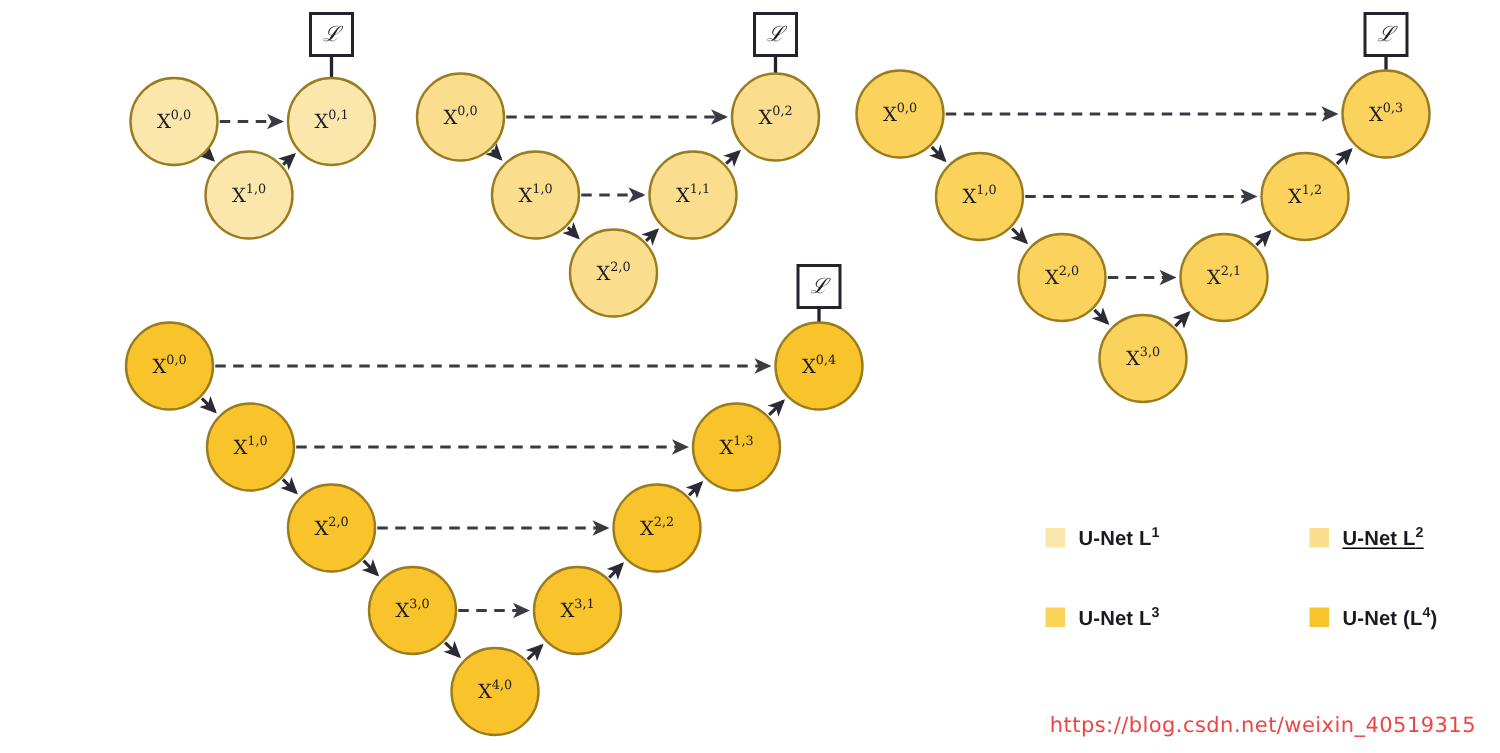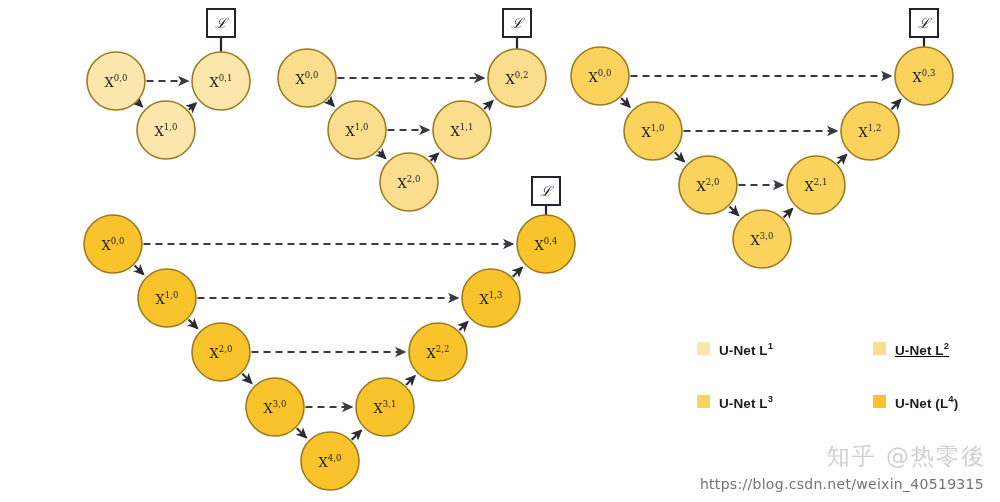--- a/index.html
+++ b/index.html
@@ -66,21 +66,21 @@
   }
   .edge-dashed {
     stroke: #3a3a45;
     stroke-width: 2.1;
     fill: none;
     stroke-dasharray: 7 5;
   }
   .legend {
     position: absolute;
     left: 697px;
-    top: 340px;
+    top: 350px;
     width: 280px;
     height: 92px;
   }
   .legend-item {
     position: absolute;
     display: flex;
     align-items: center;
     gap: 9px;
   }
   .legend-swatch {
@@ -110,21 +110,21 @@
     letter-spacing: 2px;
     white-space: nowrap;
     user-select: none;
   }
   .watermark-url {
     position: absolute;
     right: 16px;
     bottom: 10px;
     font-family: "DejaVu Sans", sans-serif;
     font-size: 14px;
-    color: #737373;
+    color: #ef4444;
     white-space: nowrap;
     letter-spacing: 0.3px;
     user-select: none;
   }
 </style>
 </head>
 <body>
 
 <div id="diagram-root">
 
@@ -303,16 +303,15 @@
       <div class="legend-item" style="left: 0px; top: 53px; align-items: center;">
         <span class="legend-swatch" style="background: rgb(251, 210, 92);"></span>
         <span class="legend-text">U-Net L<sup>3</sup></span>
       </div>
       <div class="legend-item" style="left: 176px; top: 53px;">
         <span class="legend-swatch" style="background: rgb(249, 196, 43);"></span>
         <span class="legend-text">U-Net (L<sup>4</sup>)</span>
       </div>
     </div>
 
-  <div class="watermark">知乎 @热零後</div>
   <div class="watermark-url">https://blog.csdn.net/weixin_40519315</div>
 
 </div>
 
 </body></html>

